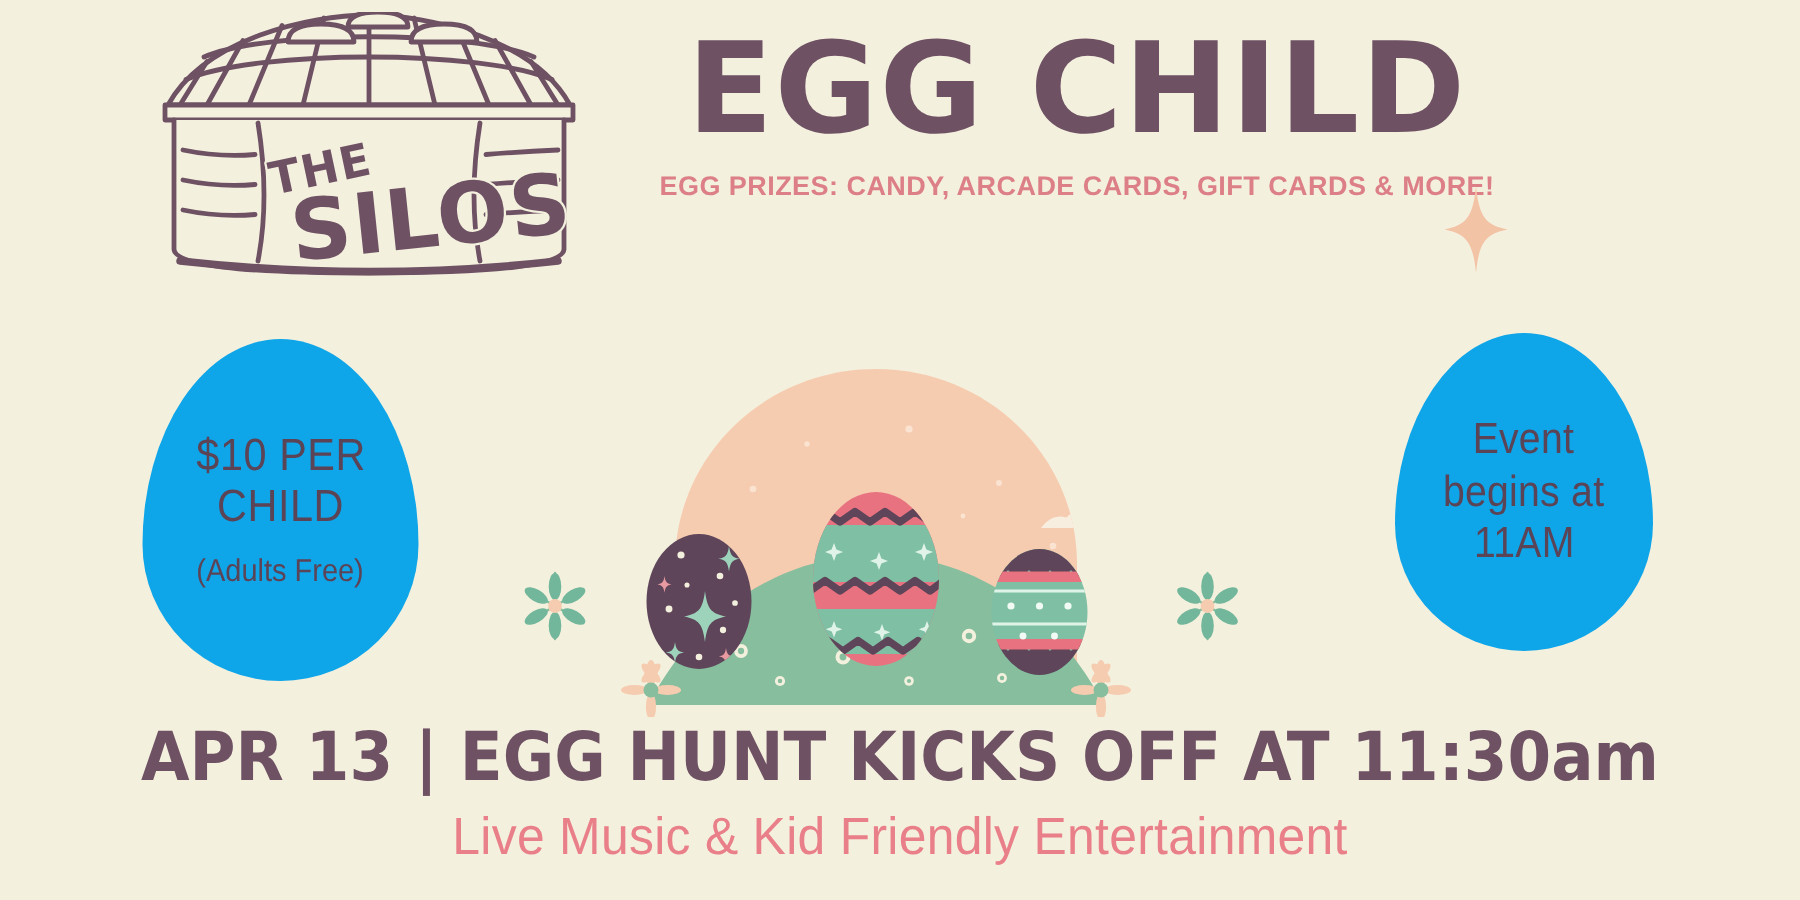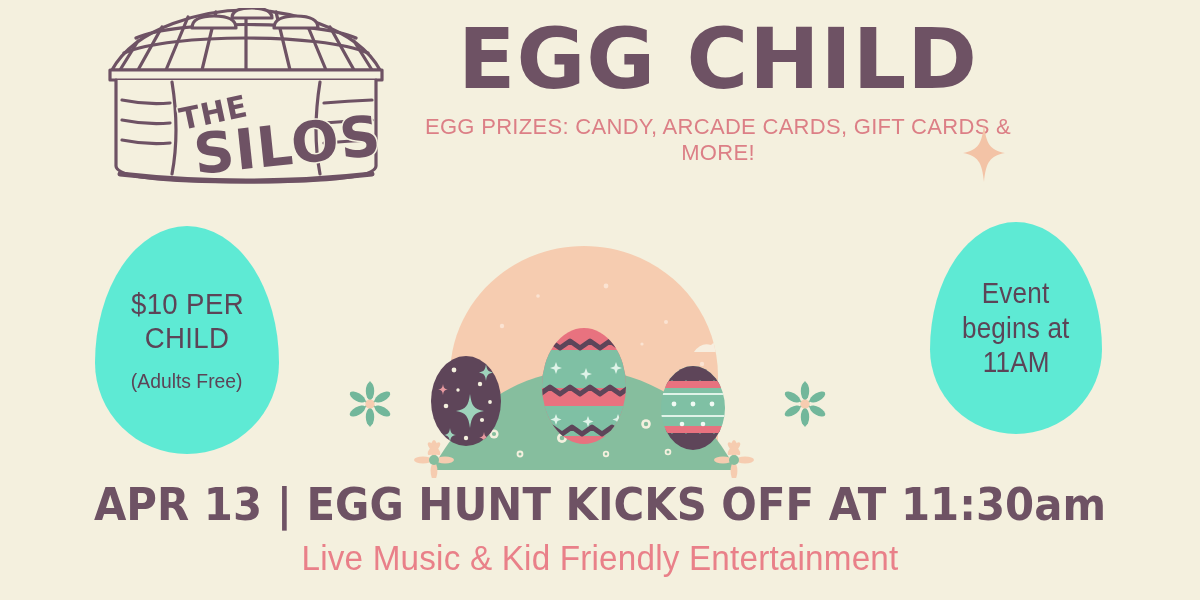--- a/index.html
+++ b/index.html
@@ -49,41 +49,41 @@
     font-family: "DejaVu Sans", sans-serif;
     font-weight: 700;
     font-size: 52px;
     line-height: 1.0;
     letter-spacing: 0.5px;
     color: #E98089;
     margin: 10px 0 0 0;
   }
   .prizes {
     font-family: "Liberation Sans", sans-serif;
-    font-weight: 400;
-    font-size: 22px;
+    font-weight: 700;
+    font-size: 18px;
     letter-spacing: 0.3px;
     color: #DC7F86;
     margin: 14px 0 0 0;
   }
 
   
   .sparkle-right {
     position: absolute;
     left: 963px;
     top: 124px;
     width: 42px;
     height: 58px;
   }
   .sparkle-right svg { display:block; width:100%; height:100%; }
 
   
   .egg-badge {
     position: absolute;
-    background: #5eead4;
+    background: #0ea5e9;
     display: flex;
     flex-direction: column;
     align-items: center;
     justify-content: center;
     text-align: center;
     border-radius: 50% 50% 50% 50% / 60% 60% 40% 40%;
   }
   .egg-badge.left {
     left: 95px;
     top: 226px;

